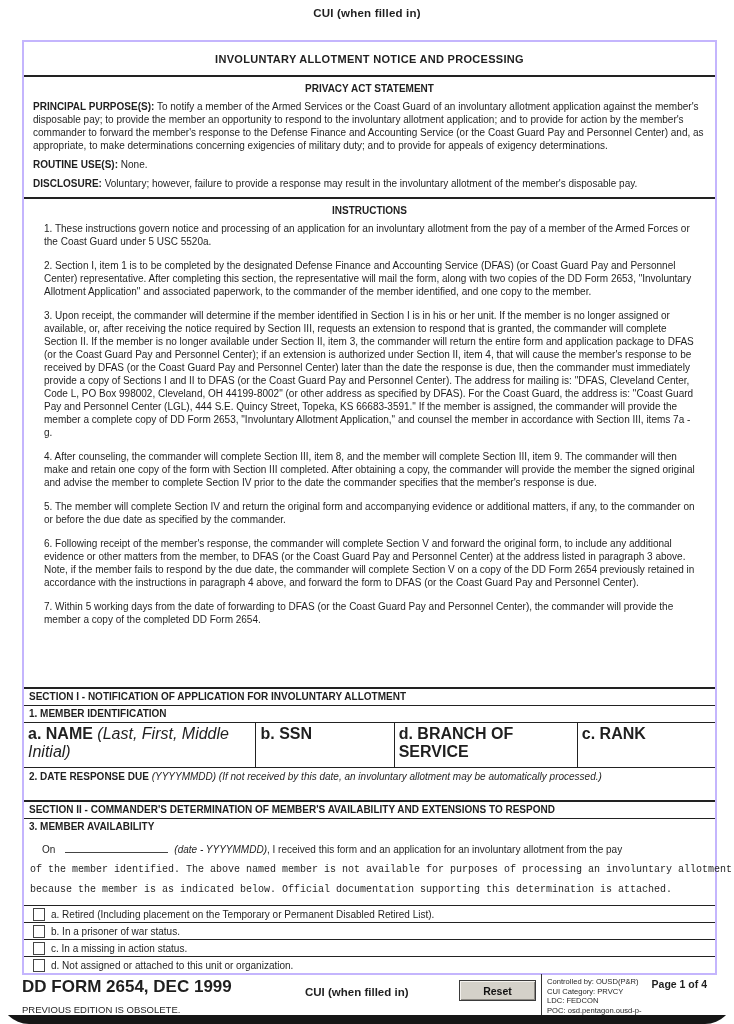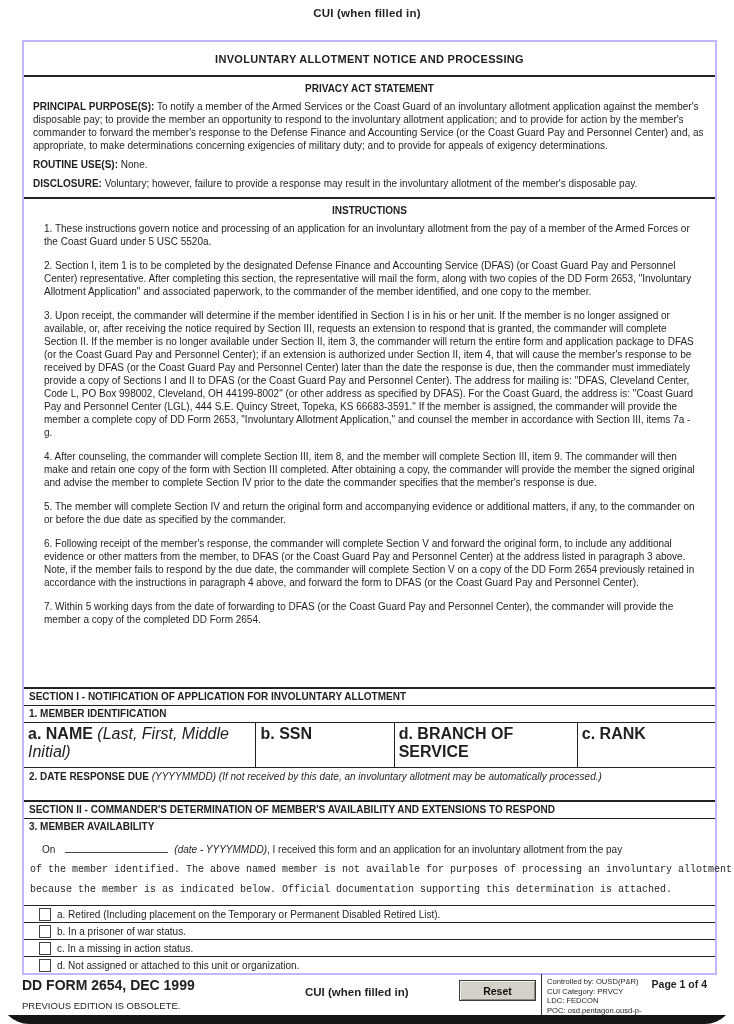--- a/index.html
+++ b/index.html
@@ -24,24 +24,24 @@
   .cell{box-sizing:border-box;padding:2px 4px;font-size:16px;}
   .cell+.cell{border-left:1px solid #222;}
   .c1{width:33.5%;} .c2{width:20%;} .c3{width:20%;} .c4{width:26.5%;}
   .date-row{border-top:1px solid #222;height:33px;padding:3px 5px;font-size:10px;box-sizing:border-box;}
   .avail{padding:4px 6px 5px;font-size:10px;line-height:20px;}
   .line1{padding-left:12px;white-space:nowrap;}
   .stline{white-space:nowrap;font-family:Liberation Mono, monospace;}
   .blank{display:inline-block;width:103px;height:13px;border-bottom:1px solid #444;
         vertical-align:baseline;margin:0 6px 0 10px;}
   .opt-row{border-top:1px solid #222;height:17px;display:flex;align-items:center;
-        padding-left:15px;font-size:10px;box-sizing:border-box;}
+        padding-left:9px;font-size:10px;box-sizing:border-box;}
   .checkbox{width:10px;height:11px;border:1px solid #444;background:#fff;margin-right:6px;flex:0 0 auto;}
   .footer{position:absolute;left:22px;top:977px;width:695px;height:38px;}
-  .form-number{font-weight:bold;font-size:14px;}
+  .form-number{font-weight:bold;font-size:17px;}
   .prev-edition{font-size:9.5px;margin-top:7px;}
   .cui-footer{position:absolute;left:283px;top:9px;font-weight:bold;font-size:11.5px;}
   .reset-btn{position:absolute;left:437px;top:3px;width:77px;height:21px;background:#d4d1c9;
         border:1px solid #3a3a3a;box-shadow:inset 1px 1px 0 #f4f2ee,inset -1px -1px 0 #8d8a84;
         font-weight:bold;font-size:10.5px;font-family:inherit;color:#111;cursor:pointer;text-align:center;}
   .footer-divider{position:absolute;left:519px;top:-3px;width:1px;height:41px;background:#333;}
   .controlled{position:absolute;left:525px;top:0;width:155px;font-size:7.6px;line-height:9.6px;}
   .page-num{position:absolute;right:10px;top:1px;font-weight:bold;font-size:10.5px;}
   .scan-bar{position:absolute;left:0;top:1015px;width:734px;height:9px;background:#161616;}
   i{font-style:italic;}

